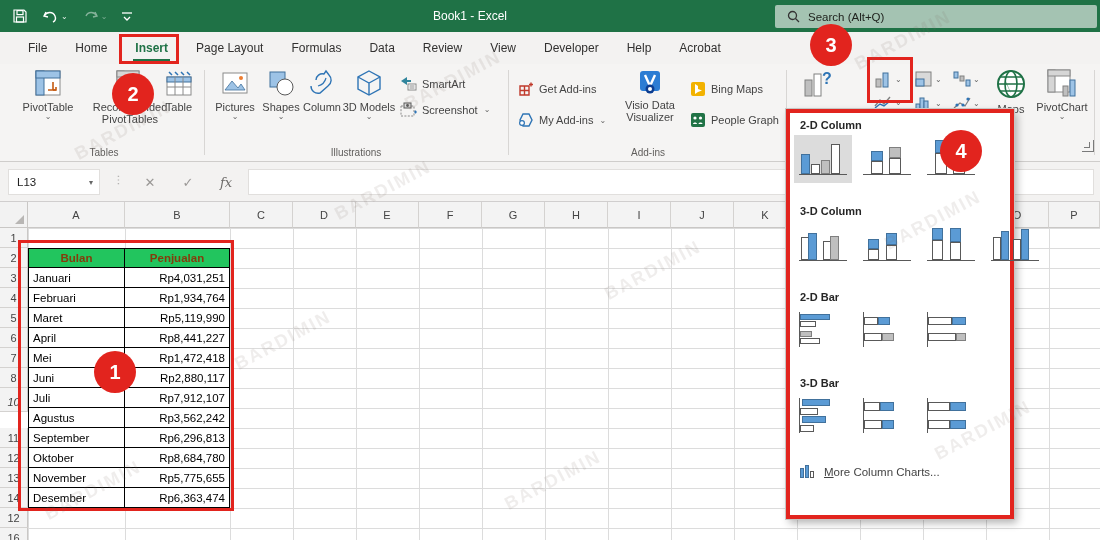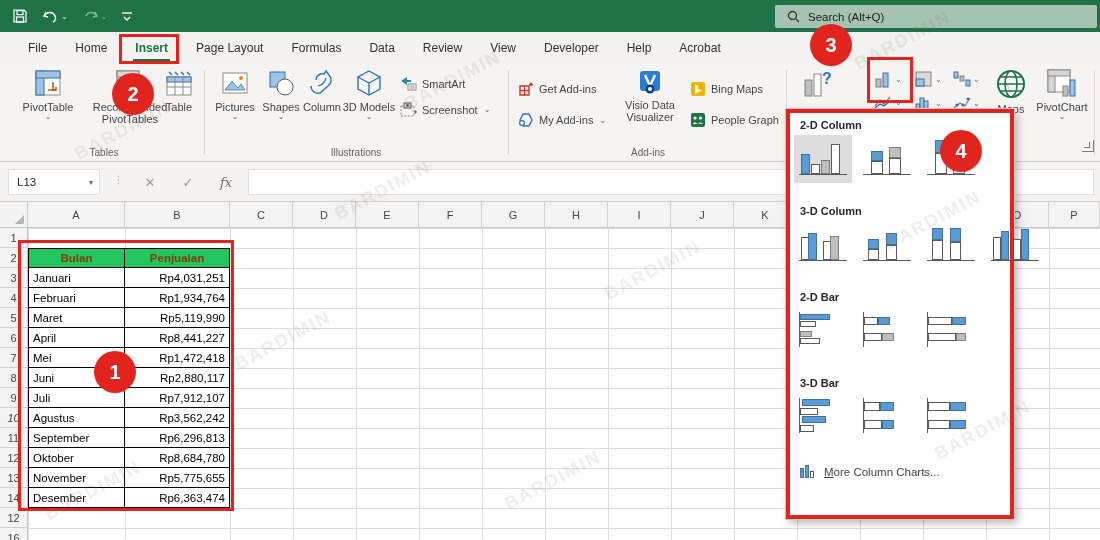--- a/index.html
+++ b/index.html
@@ -129,20 +129,21 @@
           </svg>
         <span class="caret-w">⌄</span>
       </span>
       <span class="qi">
         <svg width="12" height="14" viewBox="0 0 12 14">
             <path d="M1 4 h10" stroke="#fff" stroke-width="1.3"></path>
             <path d="M3 8 l3 3 l3 -3" fill="none" stroke="#fff" stroke-width="1.3"></path>
           </svg>
       </span>
     </div>
+    <div class="doc-title">Book1 - Excel</div>
     <div class="searchbox">
       <svg width="13" height="13" viewBox="0 0 13 13">
           <circle cx="5.5" cy="5.5" r="4" fill="none" stroke="#333" stroke-width="1.3"></circle>
           <path d="M8.5 8.5 L12 12" stroke="#333" stroke-width="1.3"></path>
         </svg>
       <span>Search (Alt+Q)</span>
     </div>
   </div>
 
   <div class="tabrow" id="tabrow">
@@ -399,21 +400,21 @@
       <div class="colhead" style="left: 1049px; width: 51px;">P</div>
       <div class="rowhead" style="top: 26px; height: 20px;">1</div>
       <div class="rowhead" style="top: 46px; height: 20px;">2</div>
       <div class="rowhead" style="top: 66px; height: 20px;">3</div>
       <div class="rowhead" style="top: 86px; height: 20px;">4</div>
       <div class="rowhead" style="top: 106px; height: 20px;">5</div>
       <div class="rowhead" style="top: 126px; height: 20px;">6</div>
       <div class="rowhead" style="top: 146px; height: 20px;">7</div>
       <div class="rowhead" style="top: 166px; height: 20px;">8</div>
       <div class="rowhead" style="top: 186px; height: 20px;">9</div>
-      <div class="rowhead" style="top: 206px; height: 20px; font-style: italic;">10</div>
+      <div class="rowhead" style="top: 190px; height: 20px; font-style: italic;">10</div>
       <div class="rowhead" style="top: 226px; height: 20px;">11</div>
       <div class="rowhead" style="top: 246px; height: 20px;">12</div>
       <div class="rowhead" style="top: 266px; height: 20px;">13</div>
       <div class="rowhead" style="top: 286px; height: 20px;">14</div>
       <div class="rowhead" style="top: 306px; height: 20px;">12</div>
       <div class="rowhead" style="top: 326px; height: 20px;">16</div>
       <div class="vline" style="left: 28px; top: 26px; height: 312px;"></div>
       <div class="vline" style="left: 125px; top: 26px; height: 312px;"></div>
       <div class="vline" style="left: 230px; top: 26px; height: 312px;"></div>
       <div class="vline" style="left: 293px; top: 26px; height: 312px;"></div>

